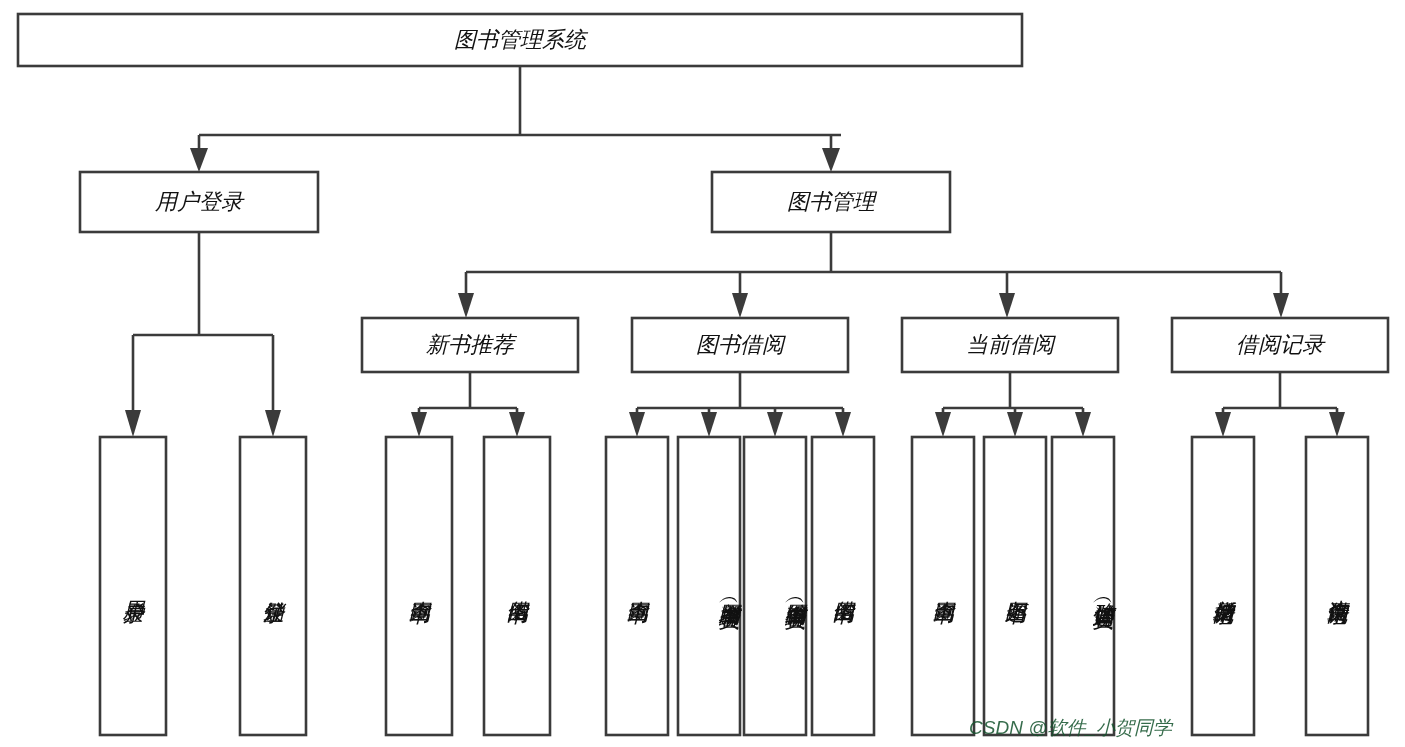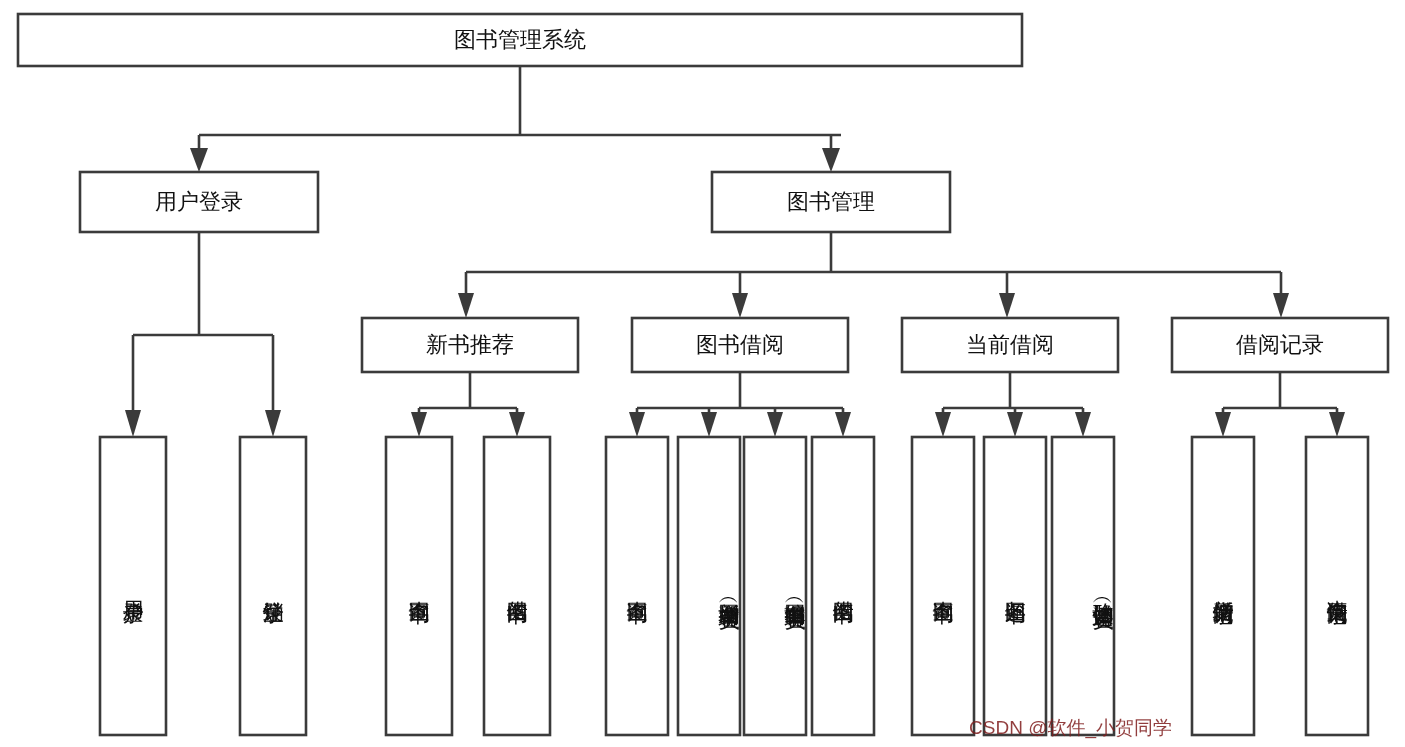--- a/index.html
+++ b/index.html
@@ -12,20 +12,21 @@
     height: 747px;
     font-family: "Liberation Sans", "DejaVu Sans", sans-serif;
     overflow: hidden;
     position: relative;
   }
   #diagram-root {
     position: relative;
     width: 1182px;
     height: 747px;
     background: #ffffff;
+    font-style: italic;
   }
   svg#chart-svg {
     position: absolute;
     left: 0;
     top: 0;
     width: 1405px;
     height: 747px;
     display: block;
   }
   .node-box {
@@ -64,21 +65,21 @@
     justify-content: center;
     white-space: nowrap;
     pointer-events: none;
   }
   #watermark {
     position: absolute;
     right: 10px;
     bottom: 6px;
     font-family: "Liberation Sans", "DejaVu Sans", sans-serif;
     font-size: 19px;
-    color: #7f1d1d;
+    color: #14532d;
     opacity: 0.85;
     white-space: nowrap;
   }
 </style>
 </head>
 <body>
 
 <div id="diagram-root">
 
   <svg id="chart-svg" viewBox="0 0 1405 747">

